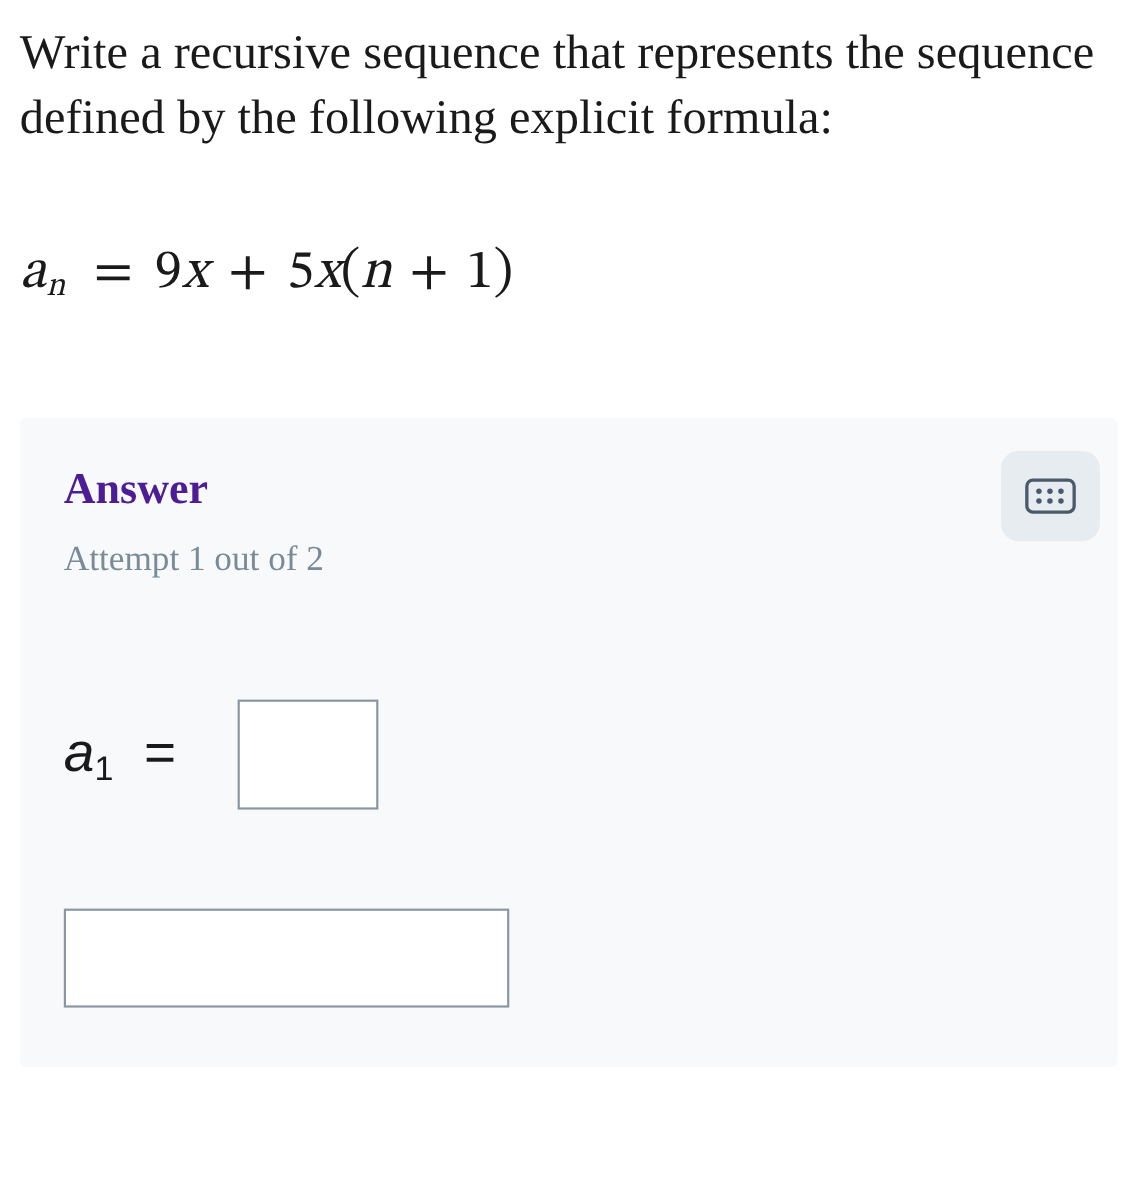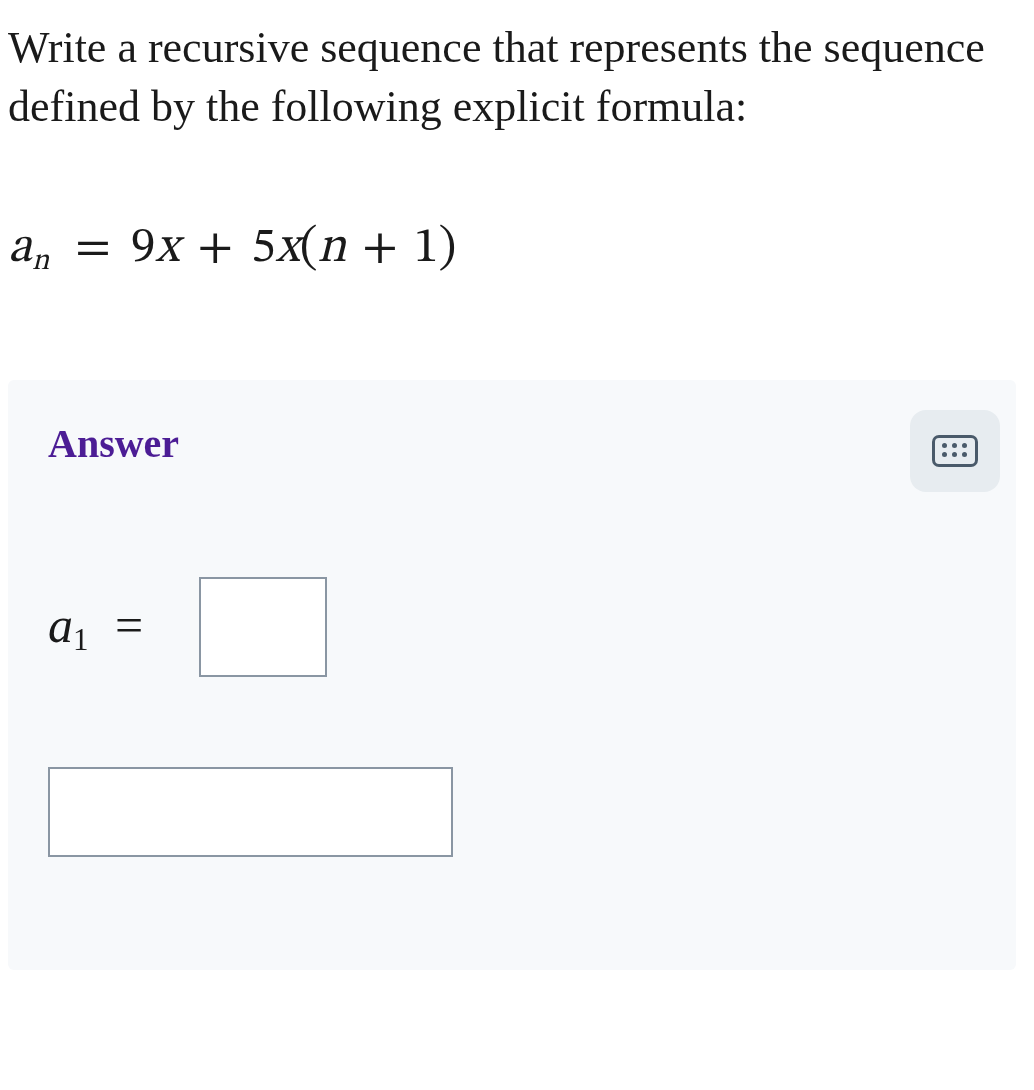--- a/index.html
+++ b/index.html
@@ -6,21 +6,21 @@
     margin: 0;
     padding: 0;
     width: 1034px;
     height: 1090px;
     background: #ffffff;
     font-family: Georgia, 'Times New Roman', serif;
     color: #1a1a1a;
     overflow: hidden;
   }
   .container {
-    padding: 18px 18px 0 8px;
+    padding: 18px 18px 0 18px;
     box-sizing: border-box;
     width: 100%;
     height: 100%;
   }
   .question-text {
     font-size: 44px;
     line-height: 1.35;
     color: #1a1a1a;
     margin: 0 0 80px 0;
   }
@@ -93,21 +93,21 @@
   }
   .input-rows {
     margin-top: 110px;
   }
   .input-row {
     display: flex;
     align-items: center;
     margin-bottom: 90px;
   }
   .input-label {
-    font-family: Liberation Serif, serif;
+    font-family: Liberation Sans, sans-serif;
     font-size: 50px;
     margin-right: 48px;
     white-space: nowrap;
   }
   .input-label .sub {
     font-size: 0.62em;
     vertical-align: -0.25em;
   }
   .eq {
     margin: 0 8px 0 14px;
@@ -142,20 +142,21 @@
     <span class="eq">=</span>
     <span>9</span><span class="ital">x</span>
     <span style="margin:0 6px;">+</span>
     <span>5</span><span class="ital">x</span><span>(</span><span class="ital">n</span>
     <span style="margin:0 4px;">+</span>
     <span>1</span><span>)</span>
   </div>
 
   <div class="answer-panel">
     <div class="answer-header">Answer</div>
+    <div class="attempt-text">Attempt 1 out of 2</div>
 
     <div class="keypad-button">
       <div class="keypad-icon-outer">
         <div class="keypad-dots">
           <div class="keypad-dot"></div>
             <div class="keypad-dot"></div>
             <div class="keypad-dot"></div>
           <div class="keypad-dot"></div>
             <div class="keypad-dot"></div>
             <div class="keypad-dot"></div>

